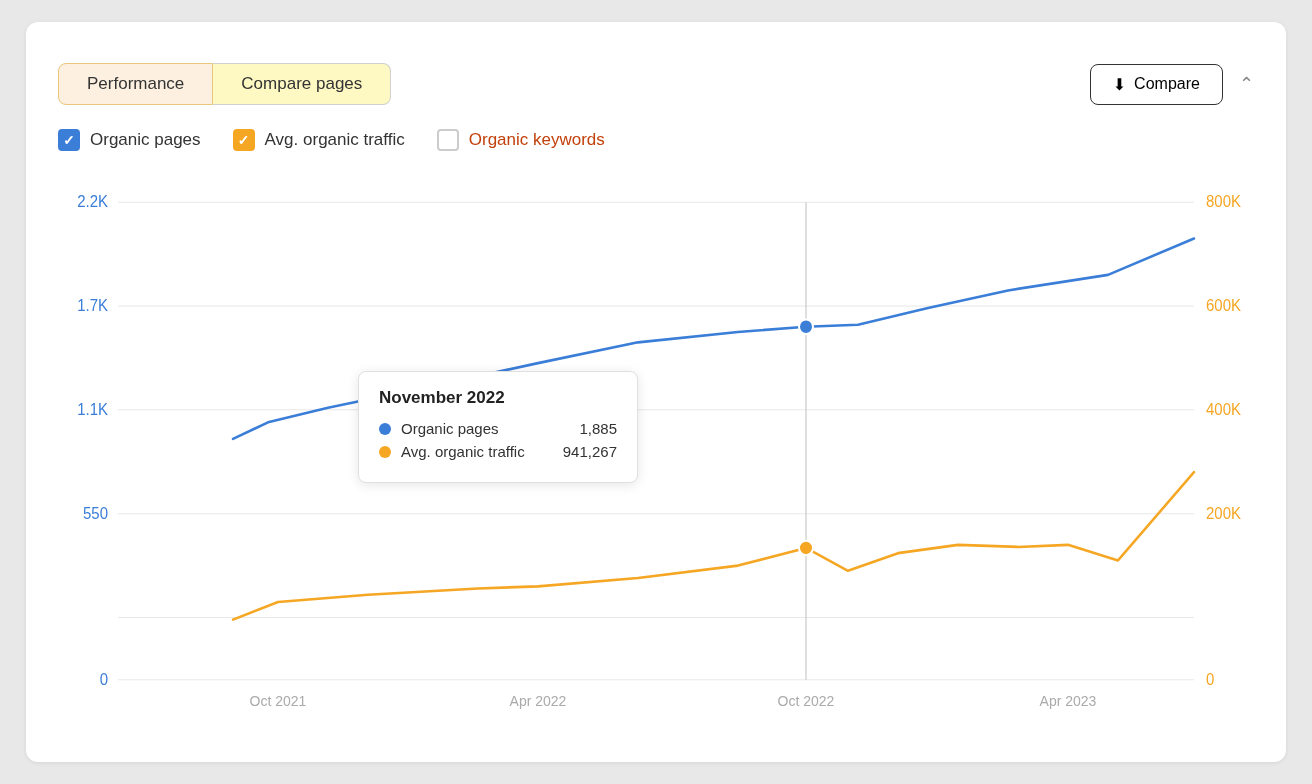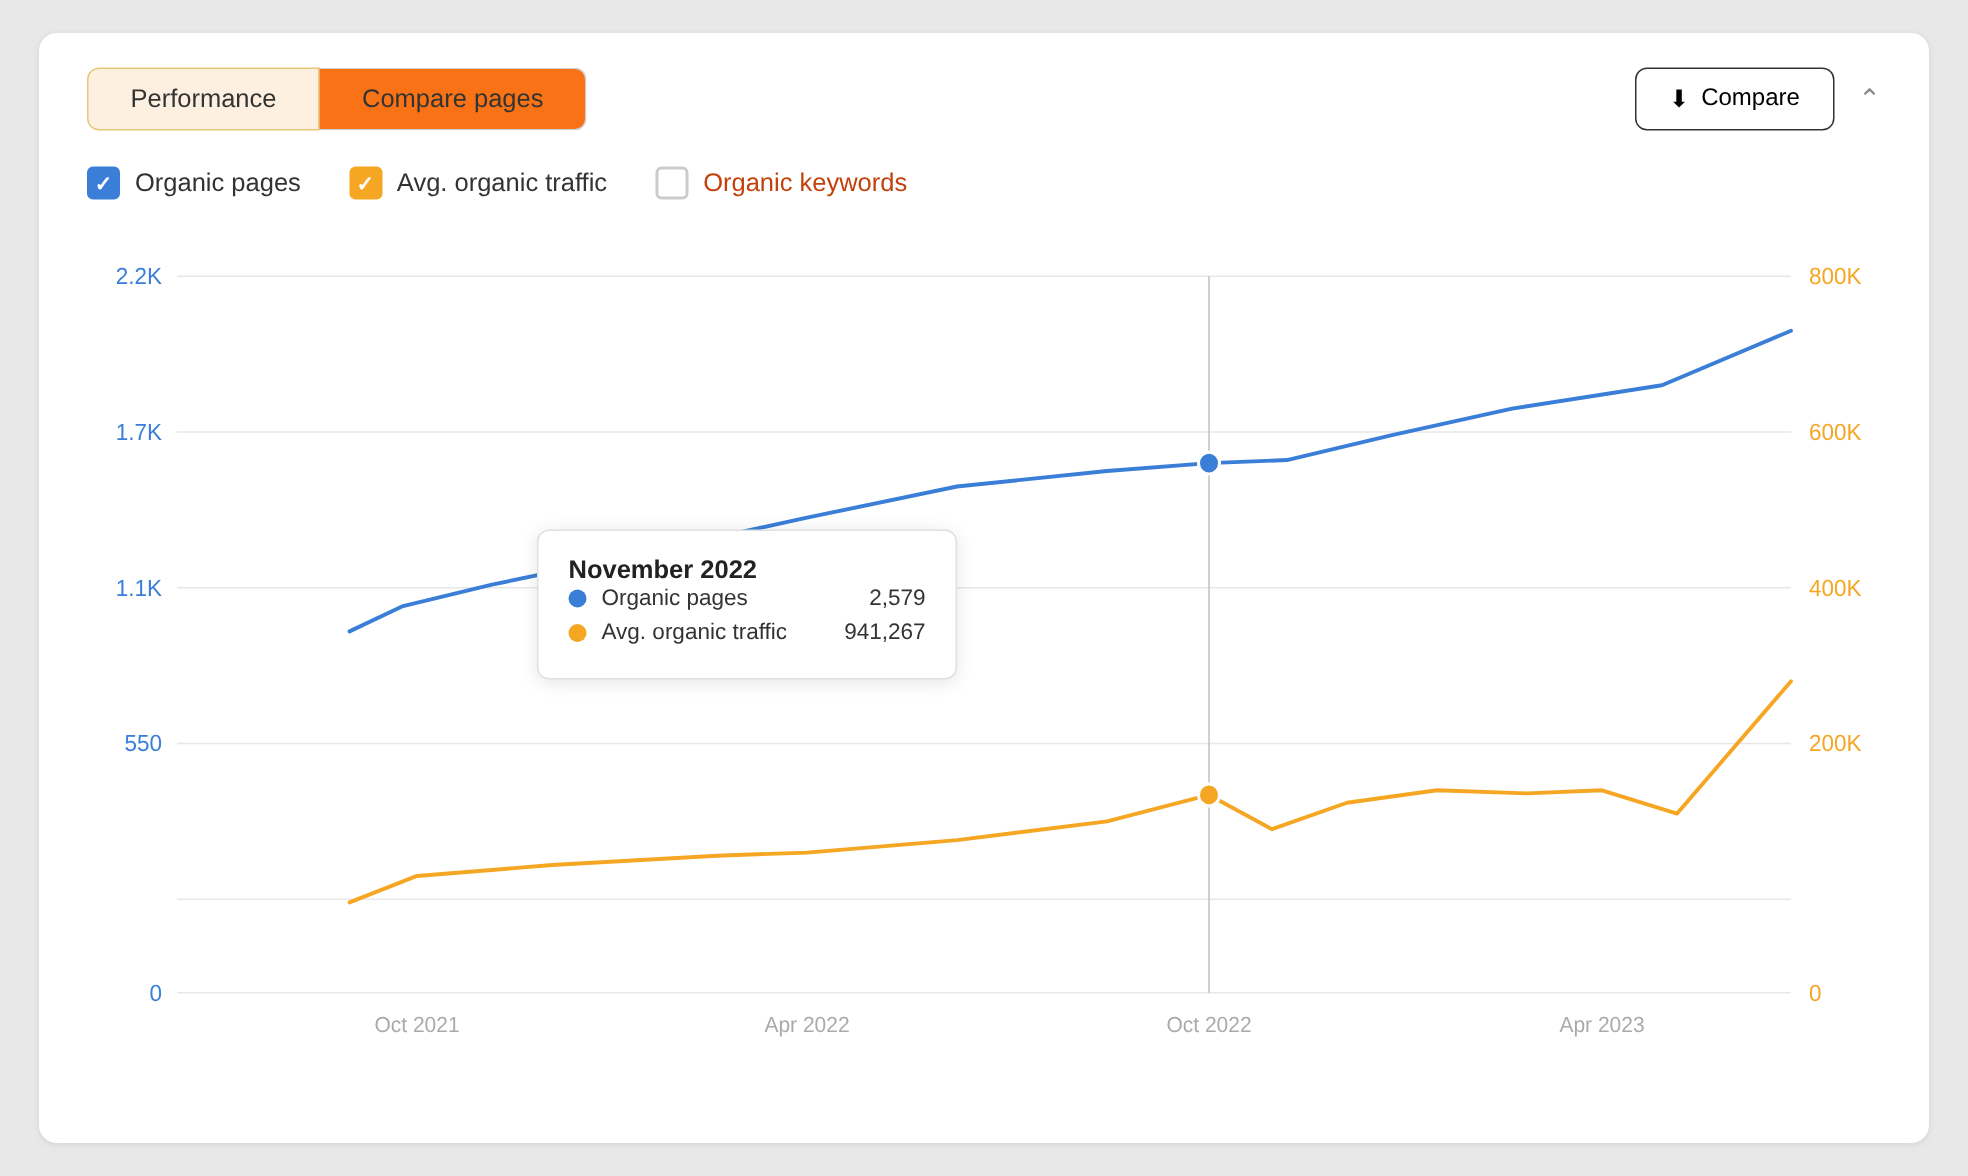--- a/index.html
+++ b/index.html
@@ -7,21 +7,21 @@
       background: #e8e8e8;
       display: flex;
       justify-content: center;
       align-items: center;
       min-height: 100vh;
       font-family: -apple-system, BlinkMacSystemFont, 'Segoe UI', Helvetica, Arial, sans-serif;
     }
     .card {
       background: #fff;
       border-radius: 12px;
-      padding: 23px 32px 24px 32px;
+      padding: 41px 32px 24px 32px;
       width: 1260px;
       min-height: 740px;
       box-shadow: 0 1px 4px rgba(0,0,0,0.08);
       position: relative;
     }
     
     .header-row {
       display: flex;
       align-items: center;
       justify-content: space-between;
@@ -29,21 +29,21 @@
     }
     .tab-group {
       display: flex;
       gap: 0;
     }
     .tab {
       padding: 10px 28px;
       font-size: 17px;
       border: 1.5px solid #d0d0d0;
       cursor: pointer;
-      background: #f97316;
+      background: #fef9c3;
       font-weight: 400;
     }
     .tab:first-child {
       border-radius: 8px 0 0 8px;
       background: #fdf0e0;
       border-color: #e8c878;
       color: #333;
       font-weight: 500;
     }
     .tab:last-child {
@@ -123,20 +123,21 @@
       padding: 16px 20px;
       box-shadow: 0 2px 12px rgba(0,0,0,0.10);
       min-width: 280px;
       left: 300px;
       top: 200px;
       pointer-events: none;
     }
     .tooltip-title {
       font-size: 17px;
       font-weight: 700;
+      margin-bottom: 12px;
       color: #222;
     }
     .tooltip-row {
       display: flex;
       align-items: center;
       gap: 10px;
       font-size: 15px;
       margin-bottom: 6px;
       color: #333;
     }
@@ -226,21 +227,21 @@
 
       <circle cx="748" cy="363" r="7" fill="#f5a623" stroke="#fff" stroke-width="2"></circle>
     </svg>
 
     
     <div class="tooltip">
       <div class="tooltip-title">November 2022</div>
       <div class="tooltip-row">
         <div class="tooltip-dot blue"></div>
         <span class="tooltip-label">Organic pages</span>
-        <span class="tooltip-value">2,579</span>
+        <span class="tooltip-value">1,885</span>
       </div>
       <div class="tooltip-row">
         <div class="tooltip-dot orange"></div>
         <span class="tooltip-label">Avg. organic traffic</span>
         <span class="tooltip-value">941,267</span>
       </div>
     </div>
   </div>
 </div>
 

